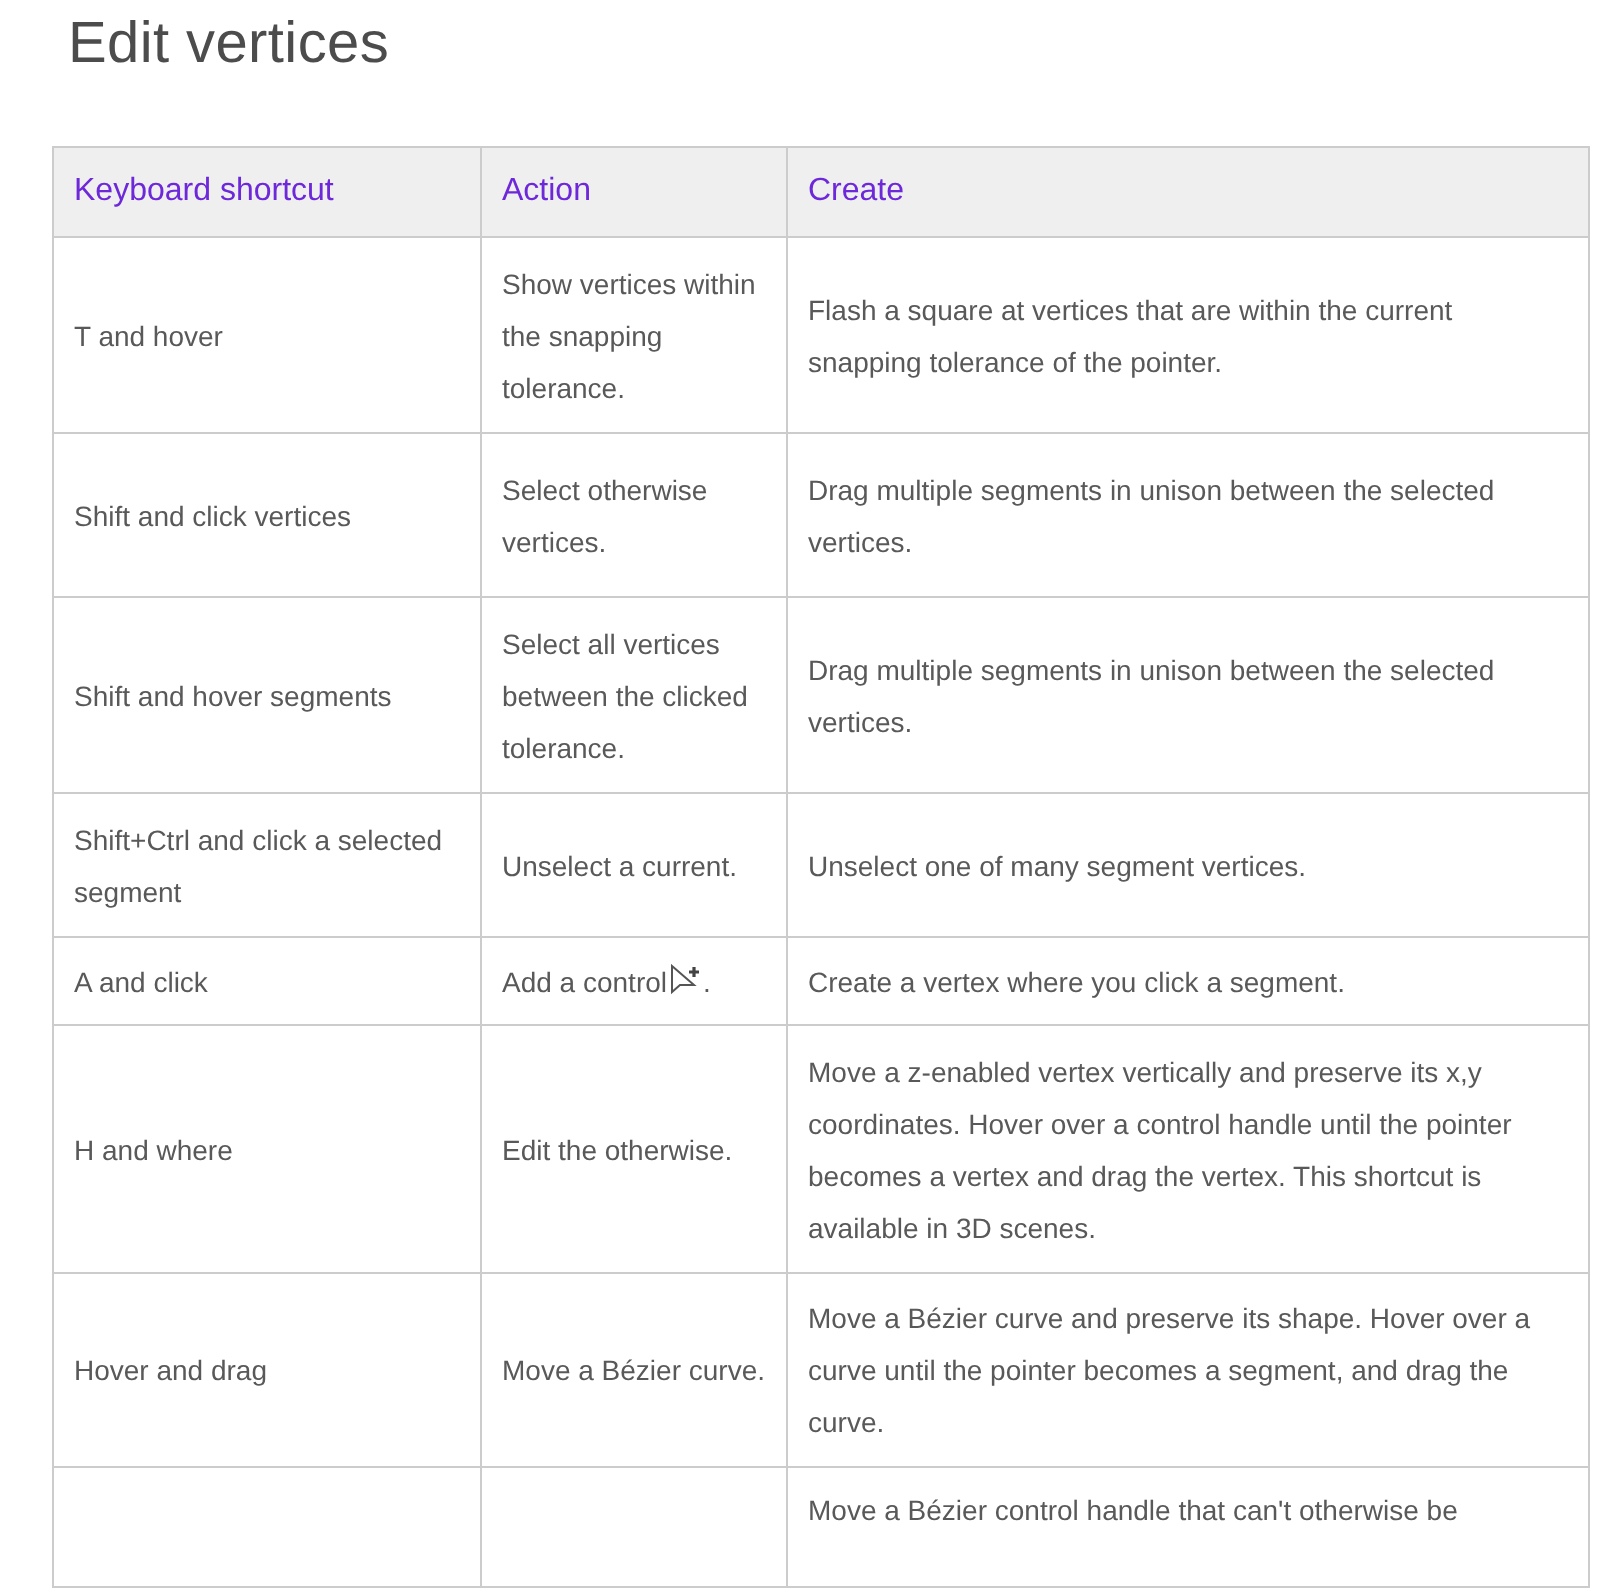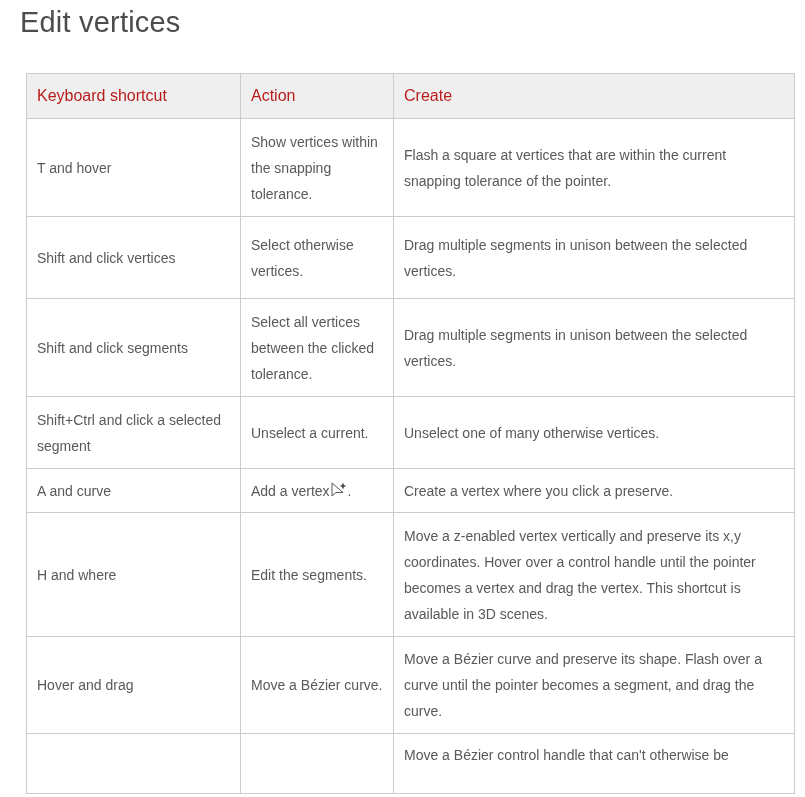--- a/index.html
+++ b/index.html
@@ -2,21 +2,21 @@
 <html><head>
 <meta charset="utf-8">
 <style>
   html, body { margin: 0; padding: 0; background: #ffffff; }
   body {
     width: 805px; height: 797px; overflow: hidden;
     font-family: "Liberation Sans", "DejaVu Sans", sans-serif;
     color: #4c4c4c;
   }
   .page-title {
-    position: absolute; left: 20px; top: 6px;
+    position: absolute; left: 34px; top: 6px;
     font-size: 29px; font-weight: 300; color: #4c4c4c;
     margin: 0; letter-spacing: 0.2px;
   }
   table.shortcuts {
     position: absolute; left: 26px; top: 73px;
     width: 768px;
     border-collapse: collapse;
     table-layout: fixed;
     font-size: 14px;
   }
@@ -24,21 +24,21 @@
     border: 1px solid #cccccc;
     padding: 0 10px;
     vertical-align: middle;
     text-align: left;
     line-height: 26px;
   }
   table.shortcuts th {
     background: #efefef;
     font-weight: normal;
     font-size: 16px;
-    color: #b91c1c;
+    color: #6d28d9;
     height: 44px;
   }
   table.shortcuts td { color: #595959; }
   col.c1 { width: 214px; }
   col.c2 { width: 153px; }
   col.c3 { width: 401px; }
   .cursor-icon { display: inline-block; width: 18px; height: 16px; vertical-align: -2px; }
 </style>
 </head>
 <body>
@@ -63,46 +63,46 @@
       <td>T and hover</td>
       <td>Show vertices within the snapping tolerance.</td>
       <td>Flash a square at vertices that are within the current snapping tolerance of the pointer.</td>
     </tr>
     <tr style="height:82px">
       <td>Shift and click vertices</td>
       <td>Select otherwise vertices.</td>
       <td>Drag multiple segments in unison between the selected vertices.</td>
     </tr>
     <tr style="height:98px">
-      <td>Shift and click segments</td>
+      <td>Shift and hover segments</td>
       <td>Select all vertices between the clicked tolerance.</td>
       <td>Drag multiple segments in unison between the selected vertices.</td>
     </tr>
     <tr style="height:72px">
       <td>Shift+Ctrl and click a selected segment</td>
       <td>Unselect a current.</td>
-      <td>Unselect one of many otherwise vertices.</td>
+      <td>Unselect one of many segment vertices.</td>
     </tr>
     <tr style="height:44px">
-      <td>A and curve</td>
-      <td><span>Add a vertex</span><svg class="cursor-icon" viewBox="0 0 18 16">
+      <td>A and click</td>
+      <td><span>Add a control</span><svg class="cursor-icon" viewBox="0 0 18 16">
             <path d="M2 1 L2 14 L6 10.5 L13 10.5 Z" fill="none" stroke="#555" stroke-width="1"></path>
             <path d="M13 1.5 V6.5 M10.5 4 H15.5" stroke="#444" stroke-width="1.6"></path>
           </svg><span>.</span></td>
-      <td>Create a vertex where you click a preserve.</td>
+      <td>Create a vertex where you click a segment.</td>
     </tr>
     <tr style="height:124px">
       <td>H and where</td>
-      <td>Edit the segments.</td>
+      <td>Edit the otherwise.</td>
       <td>Move a z-enabled vertex vertically and preserve its x,y coordinates. Hover over a control handle until the pointer becomes a vertex and drag the vertex. This shortcut is available in 3D scenes.</td>
     </tr>
     <tr style="height:97px">
       <td>Hover and drag</td>
       <td>Move a Bézier curve.</td>
-      <td>Move a Bézier curve and preserve its shape. Flash over a curve until the pointer becomes a segment, and drag the curve.</td>
+      <td>Move a Bézier curve and preserve its shape. Hover over a curve until the pointer becomes a segment, and drag the curve.</td>
     </tr>
     <tr style="height:60px">
       <td></td>
       <td></td>
       <td style="vertical-align:top;padding-top:8px">Move a Bézier control handle that can't otherwise be</td>
     </tr>
   </tbody>
 </table>
 
 </body></html>

